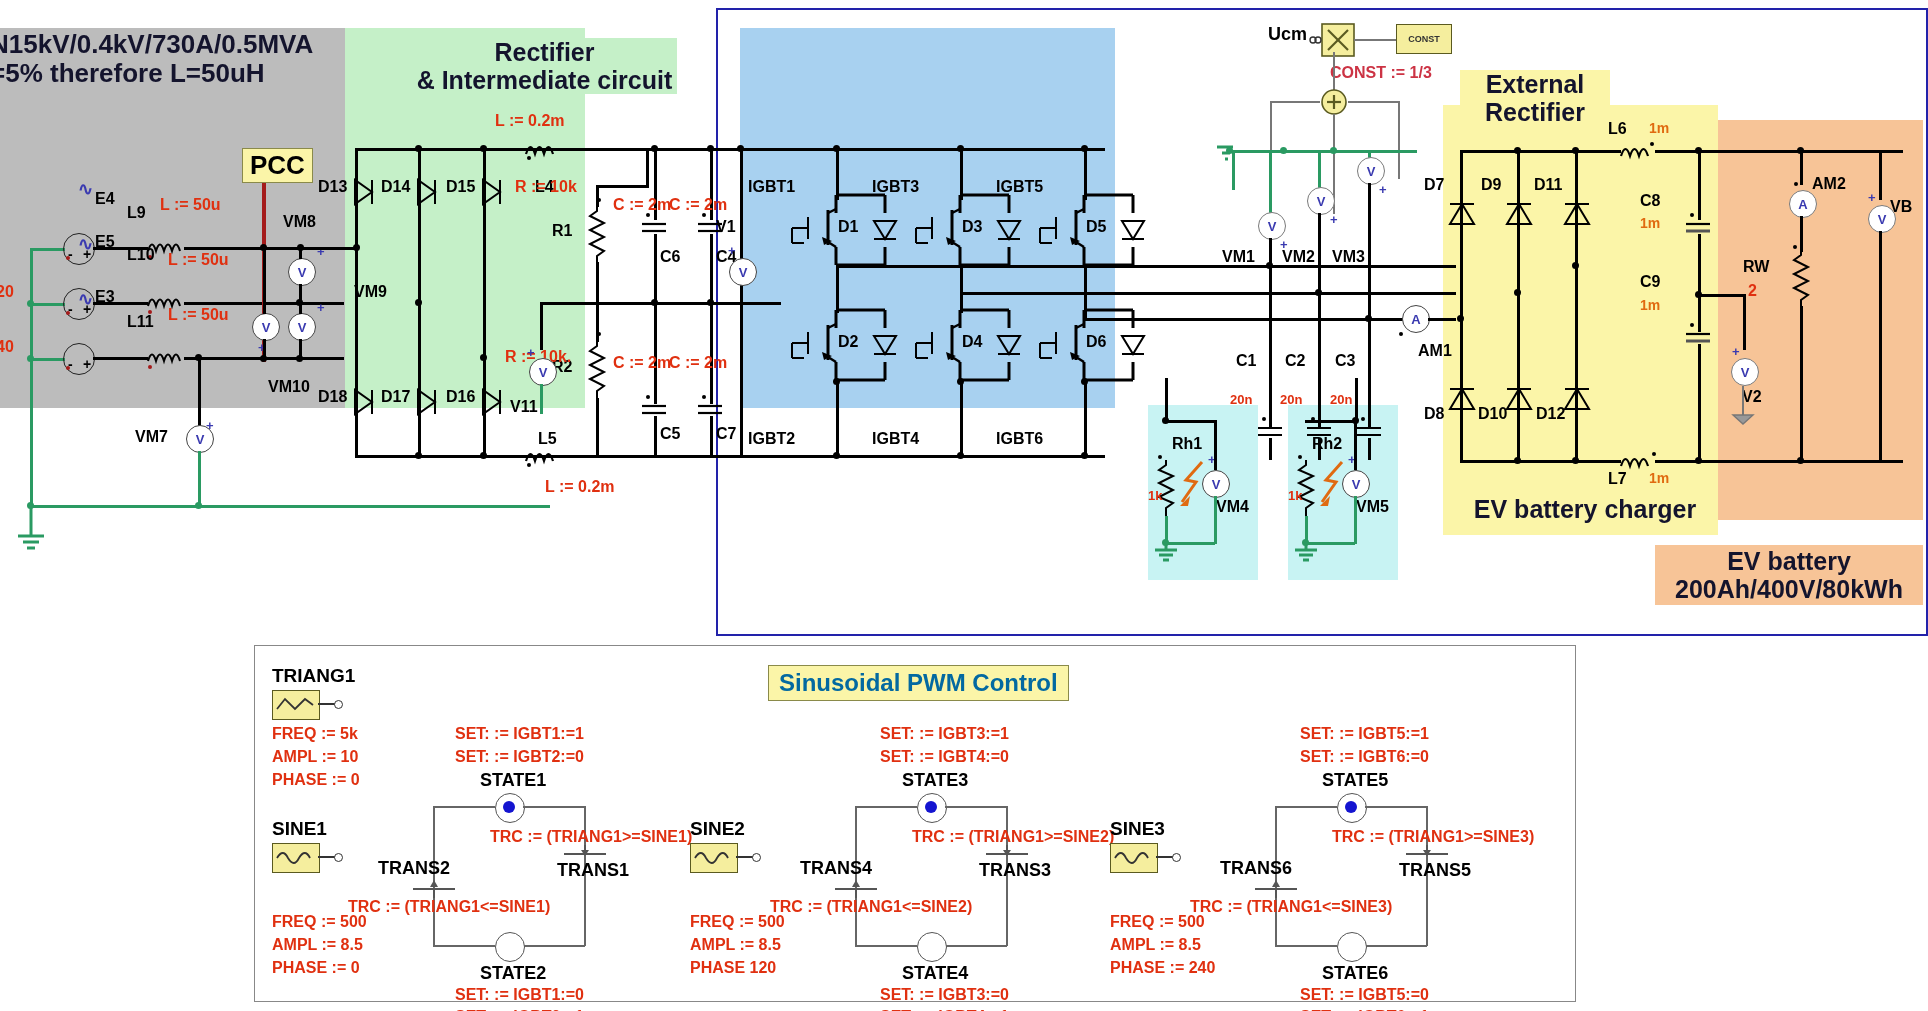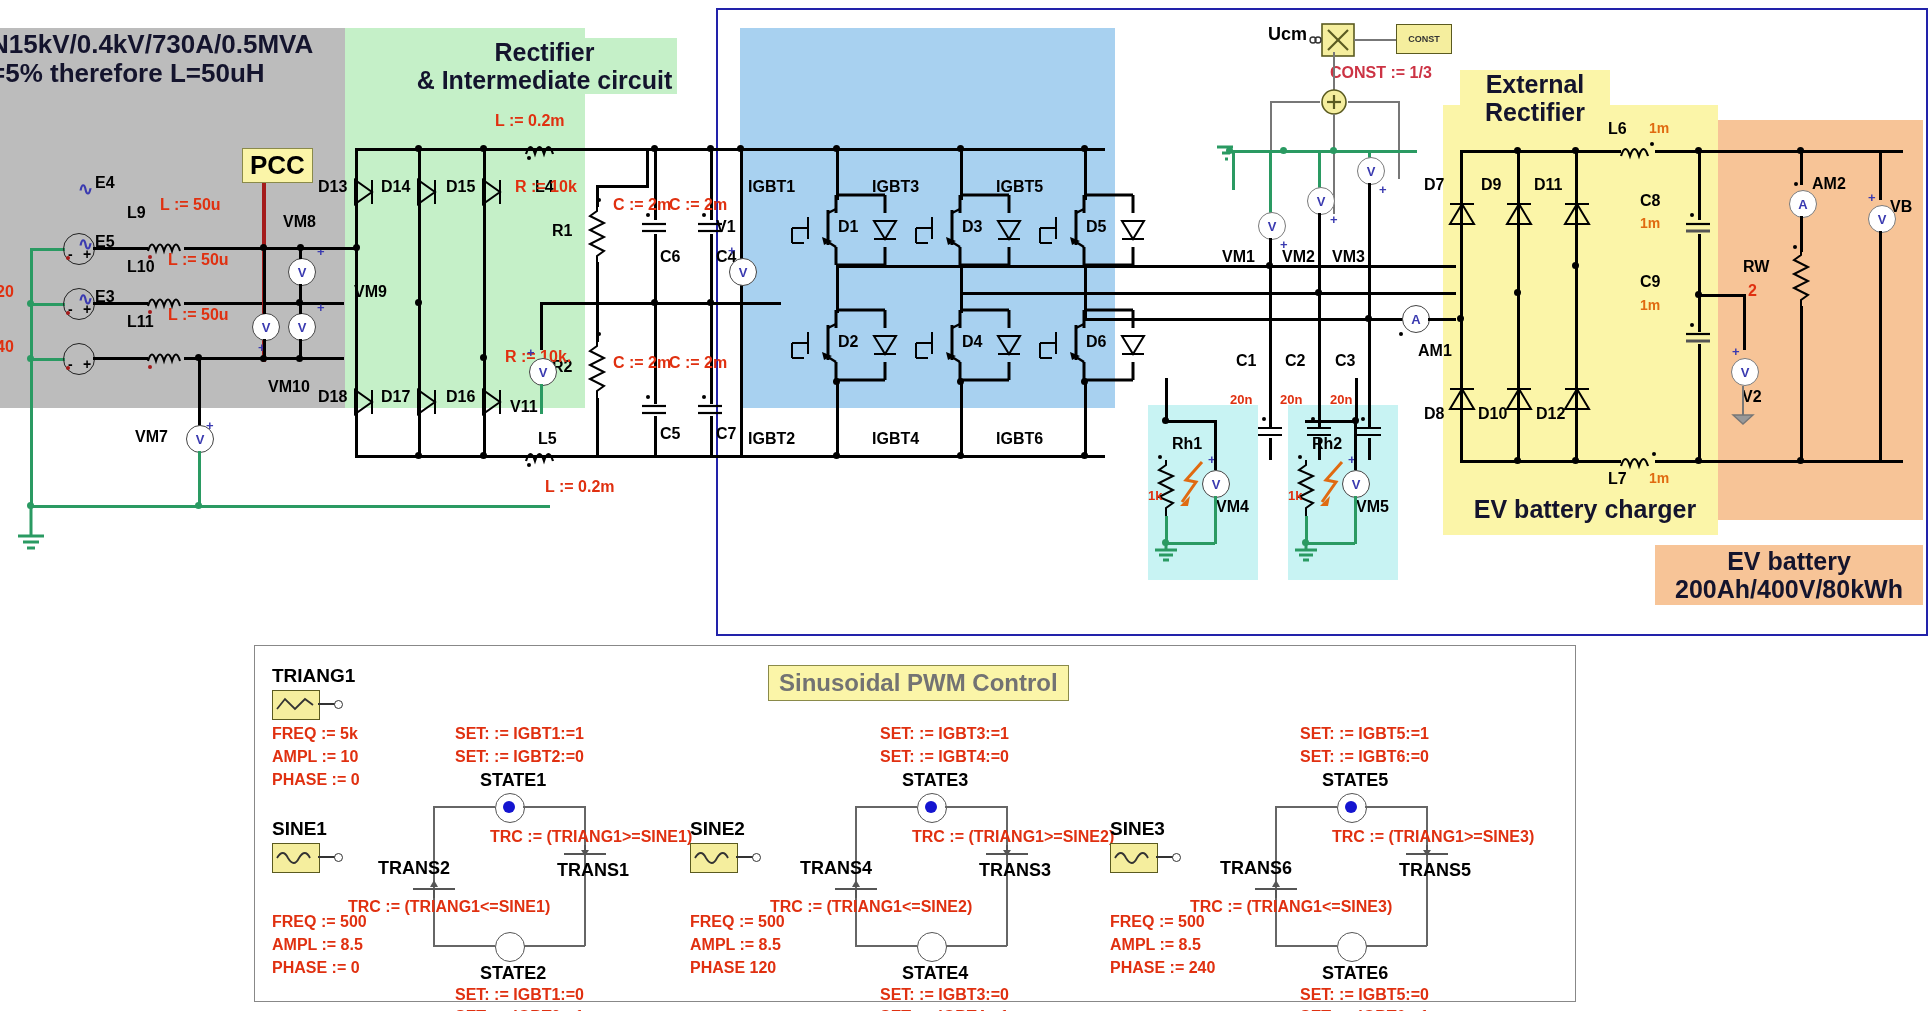--- a/index.html
+++ b/index.html
@@ -48,21 +48,21 @@
          font-size:13px;display:flex;align-items:center;justify-content:center;}
   .meter.grn{border-color:#7a7a7a;}
   .src{position:absolute;width:30px;height:30px;border-radius:50%;
        border:1.8px solid #222;background:transparent;}
   .plus{position:absolute;color:#3a3ab0;font-size:13px;font-weight:bold;}
   .dotmark{position:absolute;width:4px;height:4px;border-radius:50%;background:#a41b1b;}
   .dotmark.blk{background:#000;}
   
   #pwm{position:absolute;border:1.5px solid #888;background:#fff;}
   .pwmcap{position:absolute;background:#fbf5a8;border:1px solid #8a8a4a;
-          font-weight:bold;font-size:24px;padding:3px 10px;color:#737373;}
+          font-weight:bold;font-size:24px;padding:3px 10px;color:#0369a1;}
   .genbox{position:absolute;width:46px;height:28px;background:#f5ee9e;
           border:1.6px solid #5a5a20;}
   .genpin{position:absolute;height:2px;background:#333;}
   .genpin-o{position:absolute;width:7px;height:7px;border-radius:50%;
             border:1.6px solid #333;background:#fff;}
   .statecirc{position:absolute;width:28px;height:28px;border-radius:50%;
              border:1.8px solid #555;background:#fff;}
   .statedot{position:absolute;width:12px;height:12px;border-radius:50%;background:#1414d0;}
   .smline{position:absolute;background:#666;}
   .smline.h{height:1.6px;}
@@ -126,21 +126,21 @@
     <line x1="13" y1="43" x2="21" y2="43" stroke="#2a9a62" stroke-width="3"></line>
   </svg>
 
   <div class="red" style="left:-4px;top:283px;">20</div>
   <div class="red" style="left:-4px;top:338px;">40</div>
 
   <div class="src" style="left:63px;top:233px;"></div>
   <div class="lbl" style="left:68px;top:246px;font-size:14px;">-</div>
   <div class="lbl" style="left:83px;top:246px;font-size:14px;">+</div>
   <div class="lbl" style="left:78px;top:178px;color:#3a3ab0;font-size:18px;">∿</div>
-  <div class="lbl" style="left:95px;top:174px;">E4</div>
+  <div class="lbl" style="left:95px;top:190px;">E4</div>
   <div class="dotmark" style="left:66px;top:256px;"></div>
   <div class="w wh" style="left:93px;top:247px;width:35px;"></div>
   <div class="w wh" style="left:128px;top:247px;width:20px;"></div>
   <svg class="abs" style="left:148px;top:238px;" width="36" height="18">
     <path d="M0 13 q4 -13 8 0 q4 -13 8 0 q4 -13 8 0 q4 -13 8 0" fill="none" stroke="#000" stroke-width="2"></path>
   </svg>
   <div class="dotmark" style="left:148px;top:255px;"></div>
   <div class="w wh" style="left:184px;top:247px;width:116px;"></div>
   <div class="lbl" style="left:127px;top:204px;">L9</div>
   <div class="red" style="left:160px;top:196px;">L := 50u</div>
@@ -151,21 +151,21 @@
   <div class="lbl" style="left:78px;top:233px;color:#3a3ab0;font-size:18px;">∿</div>
   <div class="lbl" style="left:95px;top:233px;">E5</div>
   <div class="dotmark" style="left:66px;top:311px;"></div>
   <div class="w wh" style="left:93px;top:302px;width:35px;"></div>
   <div class="w wh" style="left:128px;top:302px;width:20px;"></div>
   <svg class="abs" style="left:148px;top:293px;" width="36" height="18">
     <path d="M0 13 q4 -13 8 0 q4 -13 8 0 q4 -13 8 0 q4 -13 8 0" fill="none" stroke="#000" stroke-width="2"></path>
   </svg>
   <div class="dotmark" style="left:148px;top:310px;"></div>
   <div class="w wh" style="left:184px;top:302px;width:160px;"></div>
-  <div class="lbl" style="left:127px;top:258px;">L10</div>
+  <div class="lbl" style="left:127px;top:246px;">L10</div>
   <div class="red" style="left:168px;top:251px;">L := 50u</div>
 
   <div class="src" style="left:63px;top:343px;"></div>
   <div class="lbl" style="left:68px;top:356px;font-size:14px;">-</div>
   <div class="lbl" style="left:83px;top:356px;font-size:14px;">+</div>
   <div class="lbl" style="left:78px;top:288px;color:#3a3ab0;font-size:18px;">∿</div>
   <div class="lbl" style="left:95px;top:288px;">E3</div>
   <div class="dotmark" style="left:66px;top:366px;"></div>
   <div class="w wh" style="left:93px;top:357px;width:35px;"></div>
   <div class="w wh" style="left:128px;top:357px;width:20px;"></div>

